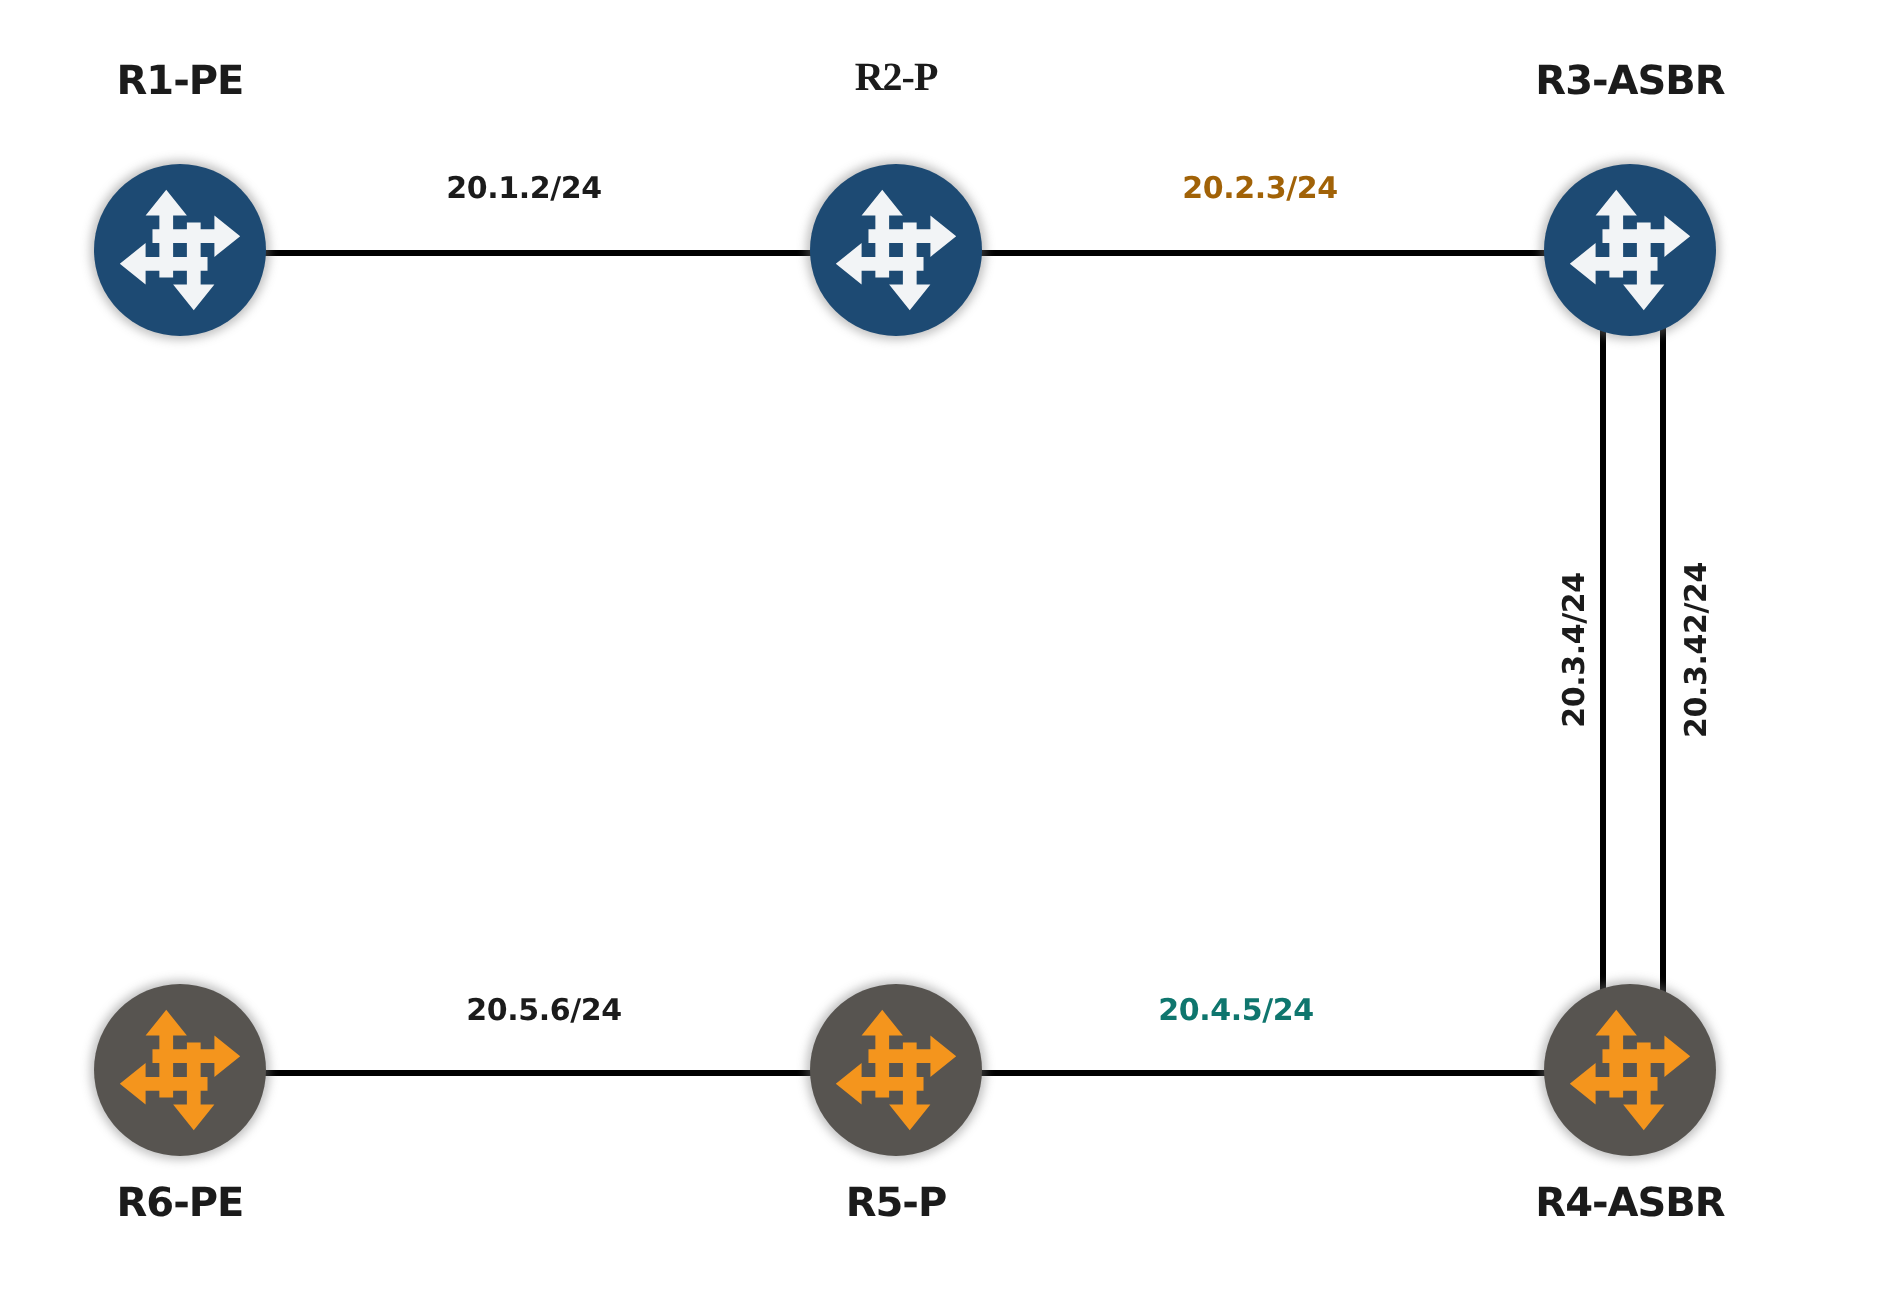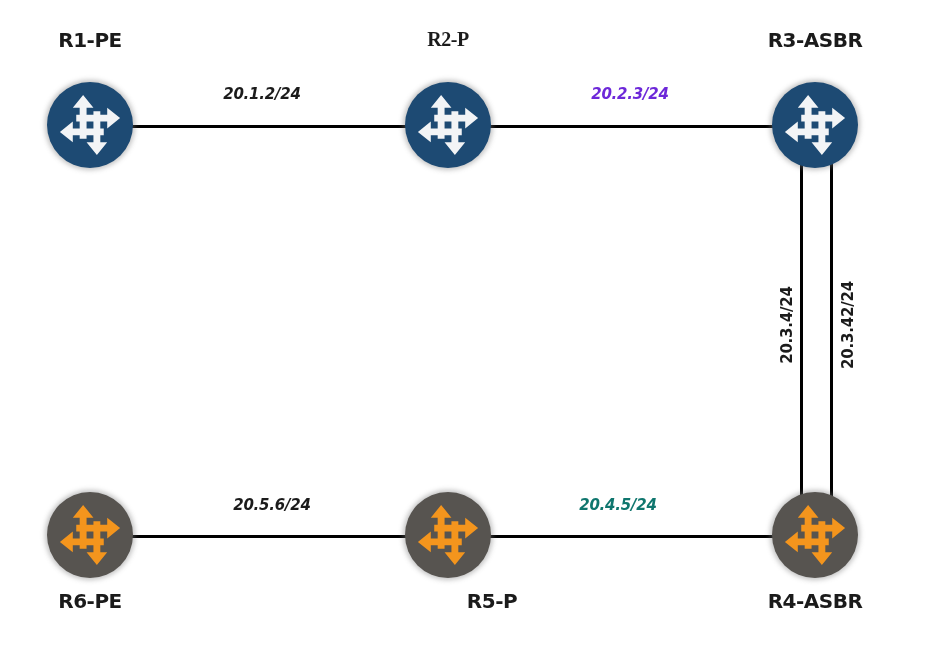--- a/index.html
+++ b/index.html
@@ -42,21 +42,20 @@
     color: #161616;
     letter-spacing: -0.2px;
     white-space: nowrap;
     z-index: 4;
     background: #ffffff;
     padding: 0 3px;
   }
   .link-label.h {
     transform: translateX(-50%);
     text-align: center;
-    font-style: italic;
   }
   .link-label.v {
     transform-origin: center center;
     transform: translate(-50%, -50%) rotate(-90deg);
     text-align: center;
   }
 
   
   .node {
     position: absolute;
@@ -100,21 +99,21 @@
   <div id="links-layer">
       <div class="link-h" style="left: 126px; top: 125px; width: 286px; border-color: rgb(0, 0, 0);"></div>
       <div class="link-h" style="left: 484px; top: 125px; width: 295px; border-color: rgb(0, 0, 0);"></div>
       <div class="link-h" style="left: 126px; top: 535px; width: 286px; border-color: rgb(0, 0, 0);"></div>
       <div class="link-h" style="left: 484px; top: 535px; width: 295px; border-color: rgb(0, 0, 0);"></div>
       <div class="link-v" style="left: 800px; top: 162px; height: 336px; border-color: rgb(0, 0, 0);"></div>
       <div class="link-v" style="left: 830px; top: 162px; height: 336px; border-color: rgb(0, 0, 0);"></div>
     </div>
   <div id="link-labels-layer">
       <div class="link-label h" style="left: 262px; top: 85px; color: rgb(27, 27, 27);">20.1.2/24</div>
-      <div class="link-label h" style="left: 630px; top: 85px; color: #6d28d9;">20.2.3/24</div>
+      <div class="link-label h" style="left: 630px; top: 85px; color: #a16207;">20.2.3/24</div>
       <div class="link-label h" style="left: 272px; top: 496px; color: rgb(27, 27, 27);">20.5.6/24</div>
       <div class="link-label h" style="left: 618px; top: 496px; color: #0f766e;">20.4.5/24</div>
       <div class="link-label v" style="left: 787px; top: 325px; color: rgb(27, 27, 27);">20.3.4/24</div>
       <div class="link-label v" style="left: 848px; top: 325px; color: rgb(27, 27, 27);">20.3.42/24</div>
     </div>
   <div id="nodes-layer">
       <div class="node blue" style="left: 90px; top: 125px;">
         <div class="disc" style="background: rgb(29, 74, 115);"></div>
         <svg viewBox="0 0 100 100" class="glyph">
           <g fill="#f2f4f6">
@@ -179,16 +178,16 @@
             <path d="M 34 38 L 70 38 L 70 30 L 85 42 L 70 54 L 70 46 L 34 46 Z"></path>
           </g>
         </svg>
       </div>
     </div>
   <div id="node-labels-layer">
       <div class="node-label" style="left: 90px; top: 28px; color: rgb(27, 27, 27);">R1-PE</div>
       <div class="node-label" style="left: 448px; top: 28px; color: rgb(27, 27, 27); font-family: Liberation Serif, serif;">R2-P</div>
       <div class="node-label" style="left: 815px; top: 28px; color: rgb(27, 27, 27);">R3-ASBR</div>
       <div class="node-label" style="left: 90px; top: 589px; color: rgb(27, 27, 27);">R6-PE</div>
-      <div class="node-label" style="left: 448px; top: 589px; color: rgb(27, 27, 27); margin-left: 44px;">R5-P</div>
+      <div class="node-label" style="left: 448px; top: 589px; color: rgb(27, 27, 27);">R5-P</div>
       <div class="node-label" style="left: 815px; top: 589px; color: rgb(27, 27, 27);">R4-ASBR</div>
     </div>
 </div>
 
 </body></html>

